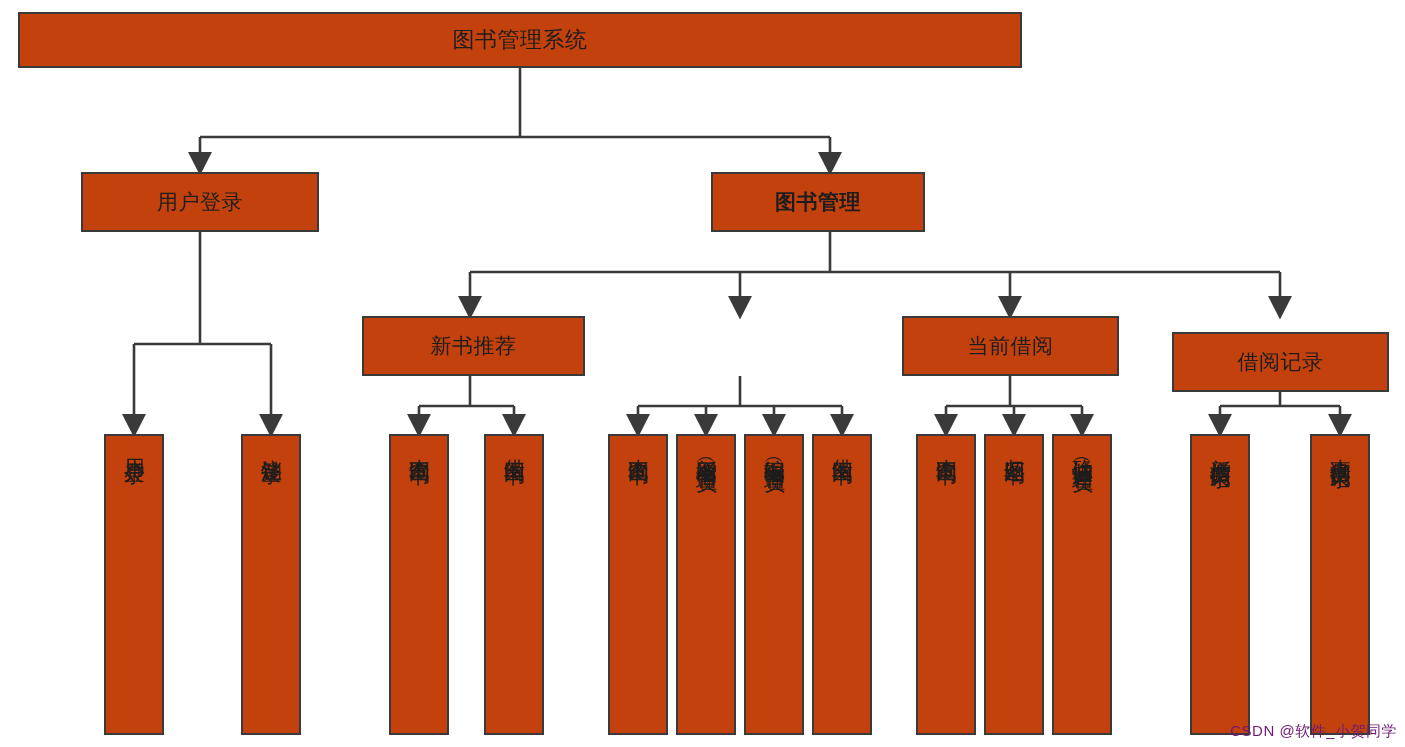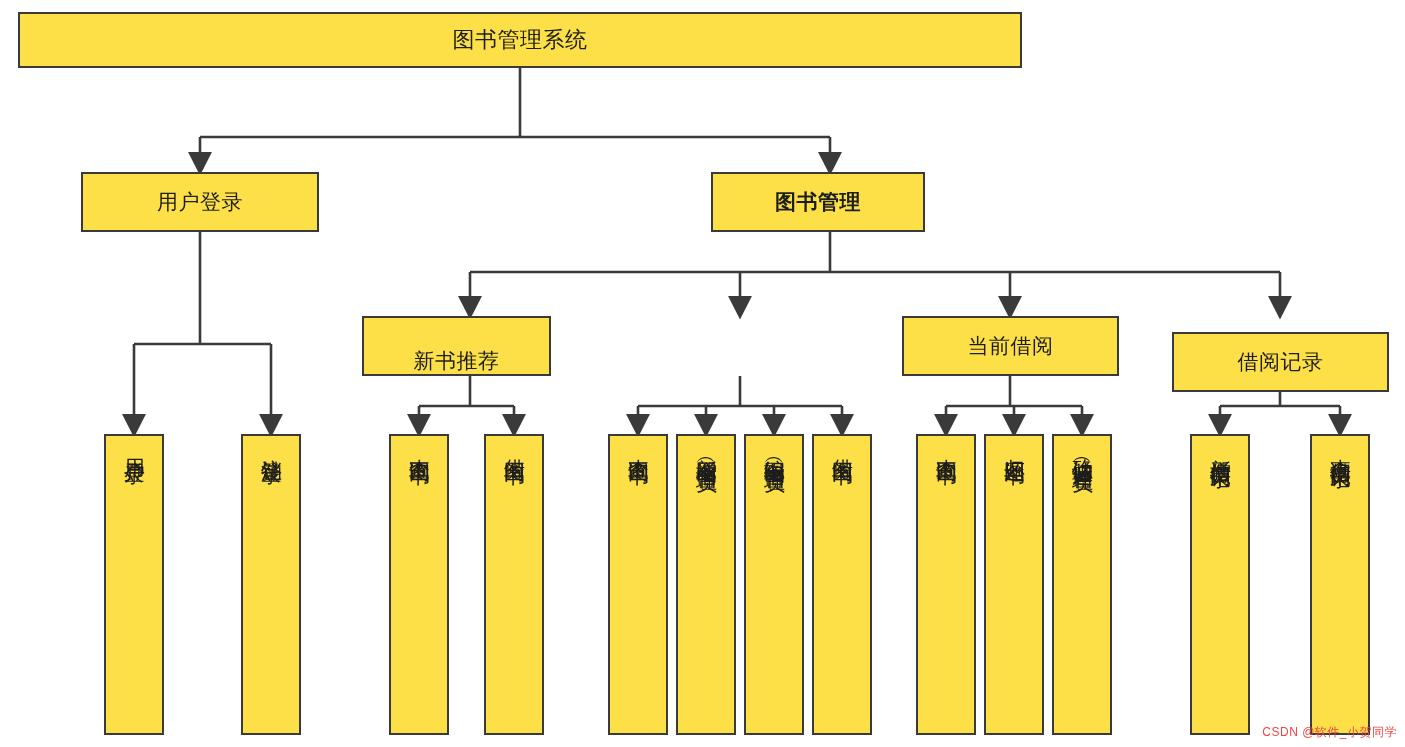--- a/index.html
+++ b/index.html
@@ -16,21 +16,21 @@
   }
   #wires{
     position:absolute;
     left:0;top:0;
     width:1405px;height:747px;
     pointer-events:none;
   }
   .node{
     position:absolute;
     box-sizing:border-box;
-    background:#fde047;
+    background:#c2410c;
     border:2px solid #3a3a3a;
     display:flex;
     align-items:center;
     justify-content:center;
     z-index:3;
   }
   .node .lbl{
     font-size:21px;
     line-height:1.25;
     letter-spacing:.5px;
@@ -52,22 +52,22 @@
     font-size:21px;
     line-height:1.18;
     letter-spacing:2px;
     white-space:nowrap;
     text-align:start;
   }
   .watermark{
     position:absolute;
     right:8px;
     bottom:6px;
-    font-size:12px;
-    color:#ef4444;
+    font-size:15px;
+    color:#701a75;
     letter-spacing:.5px;
     z-index:5;
     white-space:nowrap;
   }
 </style>
 </head>
 <body>
 
 <div id="stage">
 
@@ -125,21 +125,21 @@
     <span class="lbl">图书管理系统</span>
   </div>
 
   <div class="node" id="n-l1-0" style="left: 81px; top: 172px; width: 238px; height: 60px;">
     <span class="lbl">用户登录</span>
   </div>
   <div class="node" id="n-l1-1" style="left: 711px; top: 172px; width: 214px; height: 60px; font-weight: bold;">
     <span class="lbl">图书管理</span>
   </div>
 
-  <div class="node" id="n-l2-0" style="left: 362px; top: 316px; width: 189px; height: 60px; align-items: flex-end;">
+  <div class="node" id="n-l2-0" style="left: 362px; top: 316px; width: 223px; height: 60px;">
     <span class="lbl">新书推荐</span>
   </div>
   <div class="node" id="n-l2-2" style="left: 902px; top: 316px; width: 217px; height: 60px;">
     <span class="lbl">当前借阅</span>
   </div>
   <div class="node" id="n-l2-3" style="left: 1172px; top: 316px; width: 217px; height: 60px; margin-top: 16px;">
     <span class="lbl">借阅记录</span>
   </div>
 
   <div class="node leaf" id="n-lf-0" style="left: 104px; top: 434px; width: 60px; height: 301px;">

